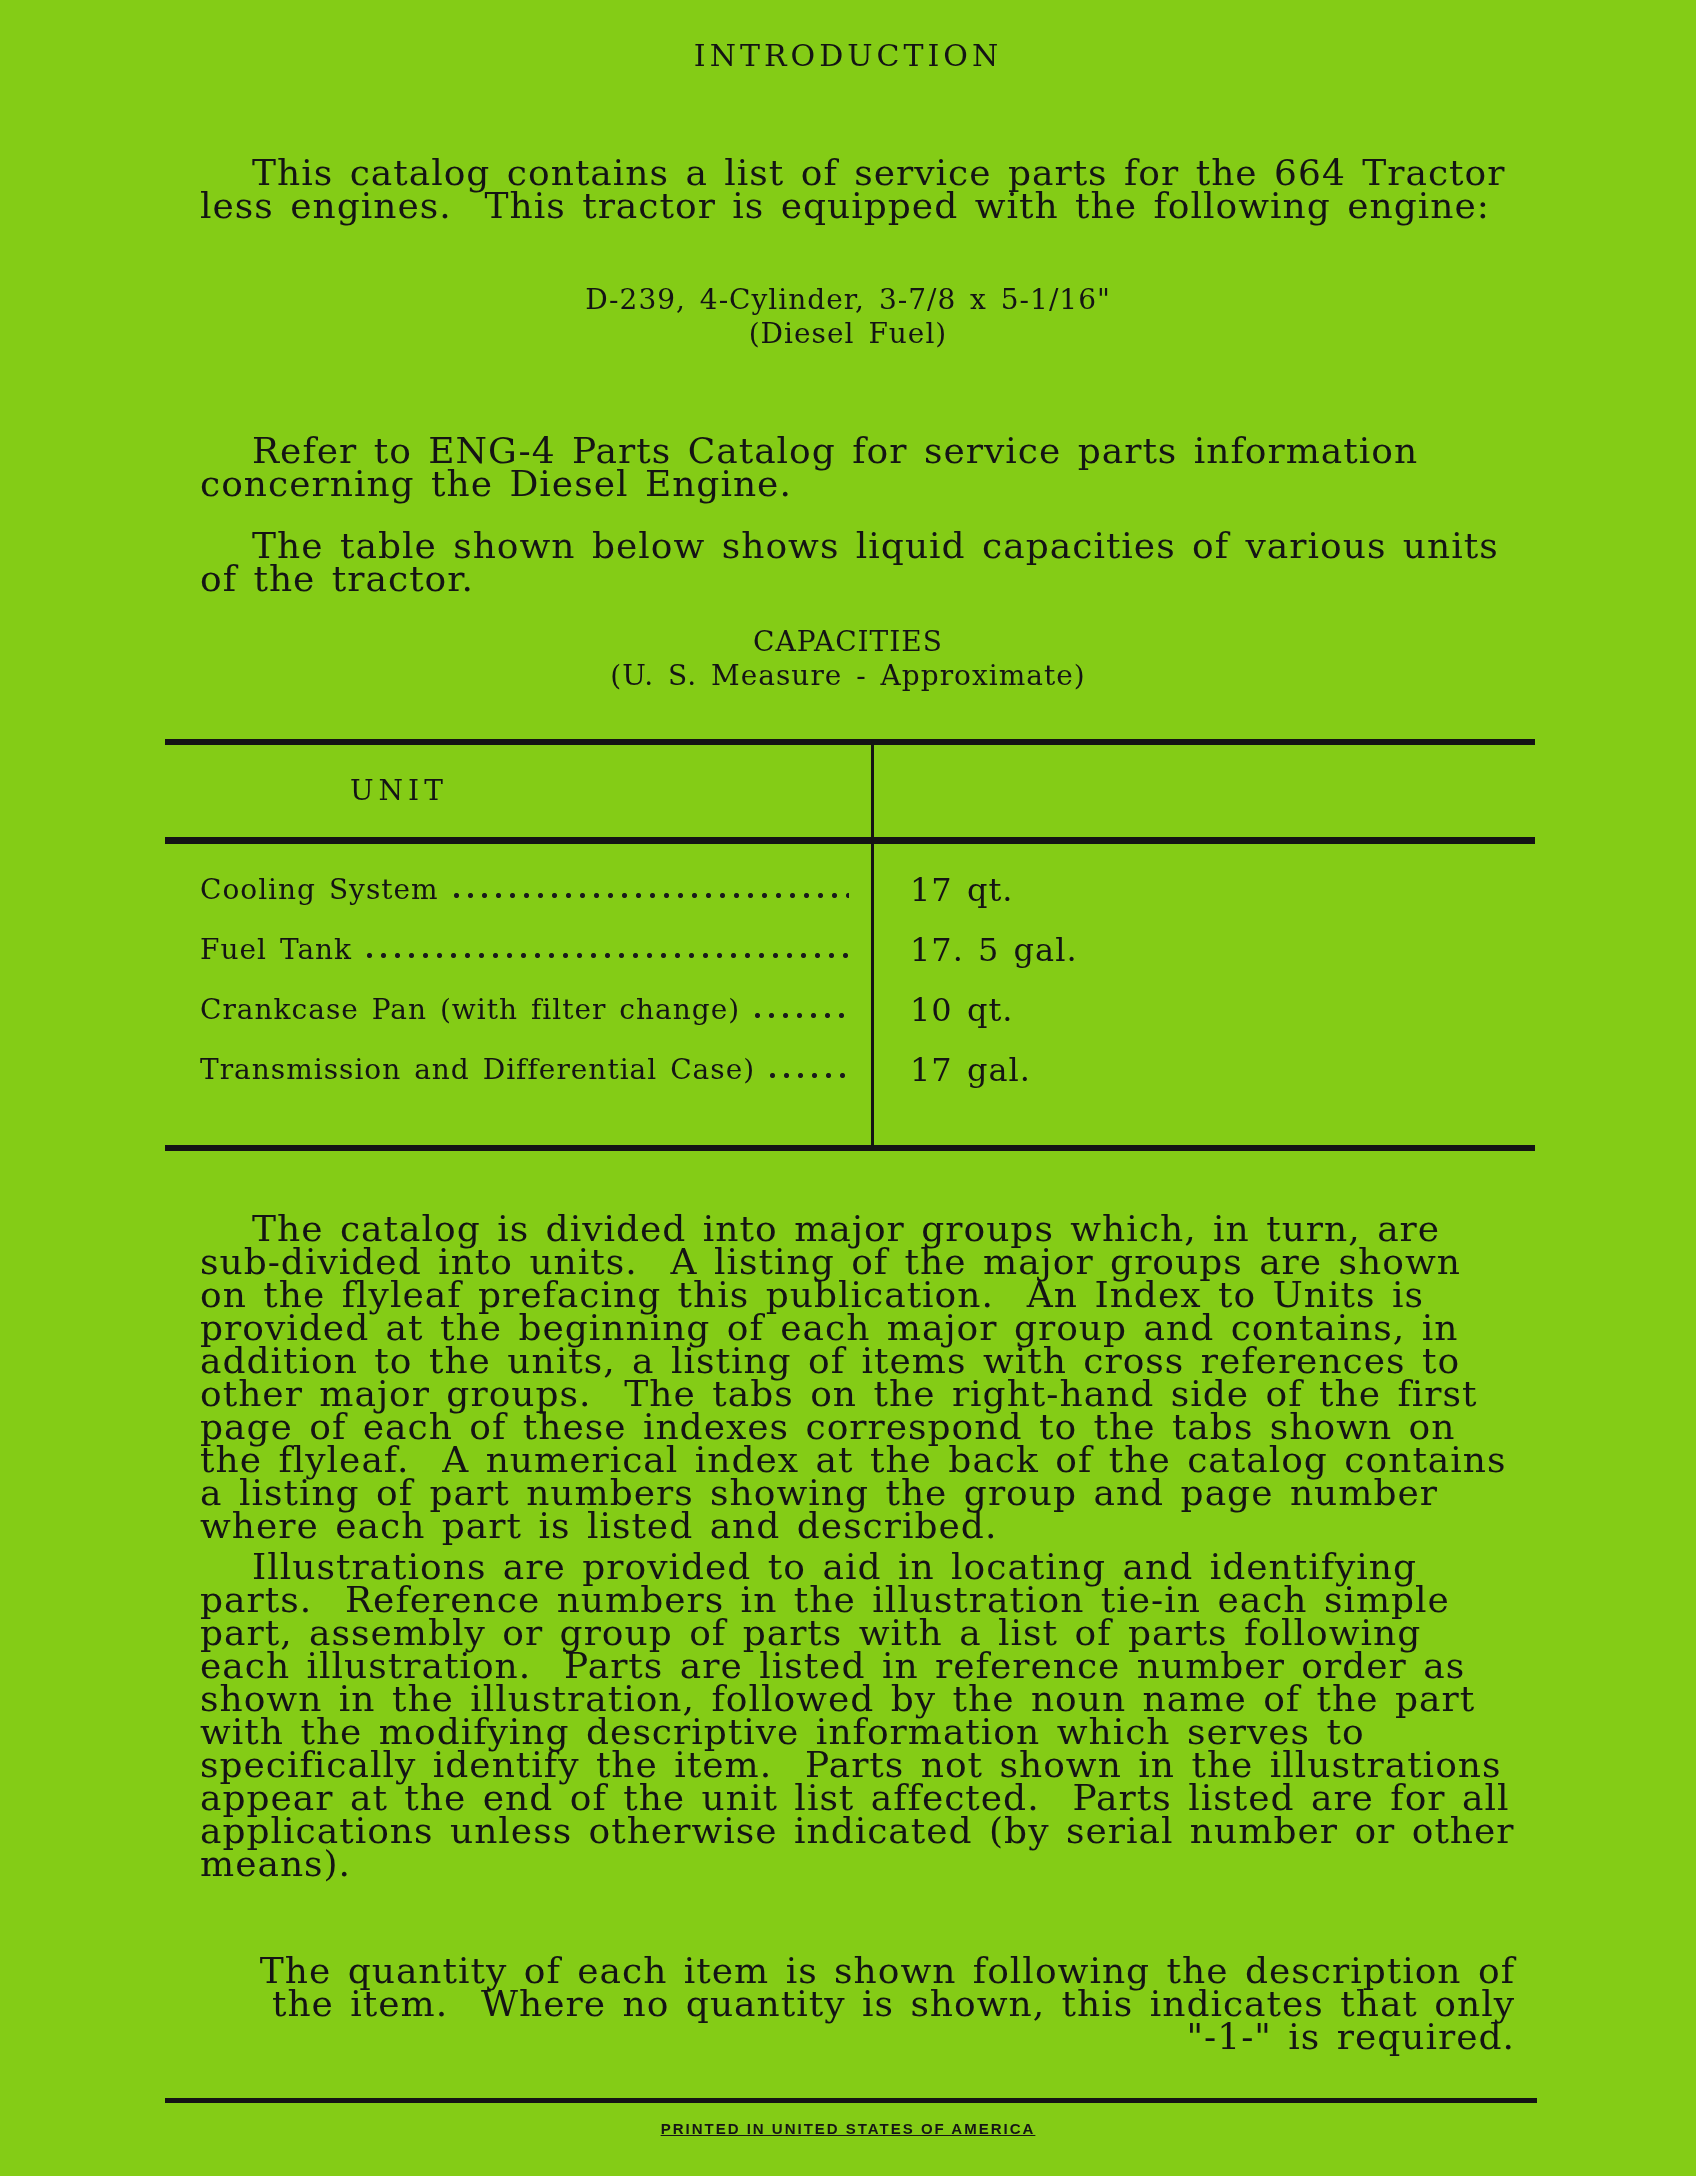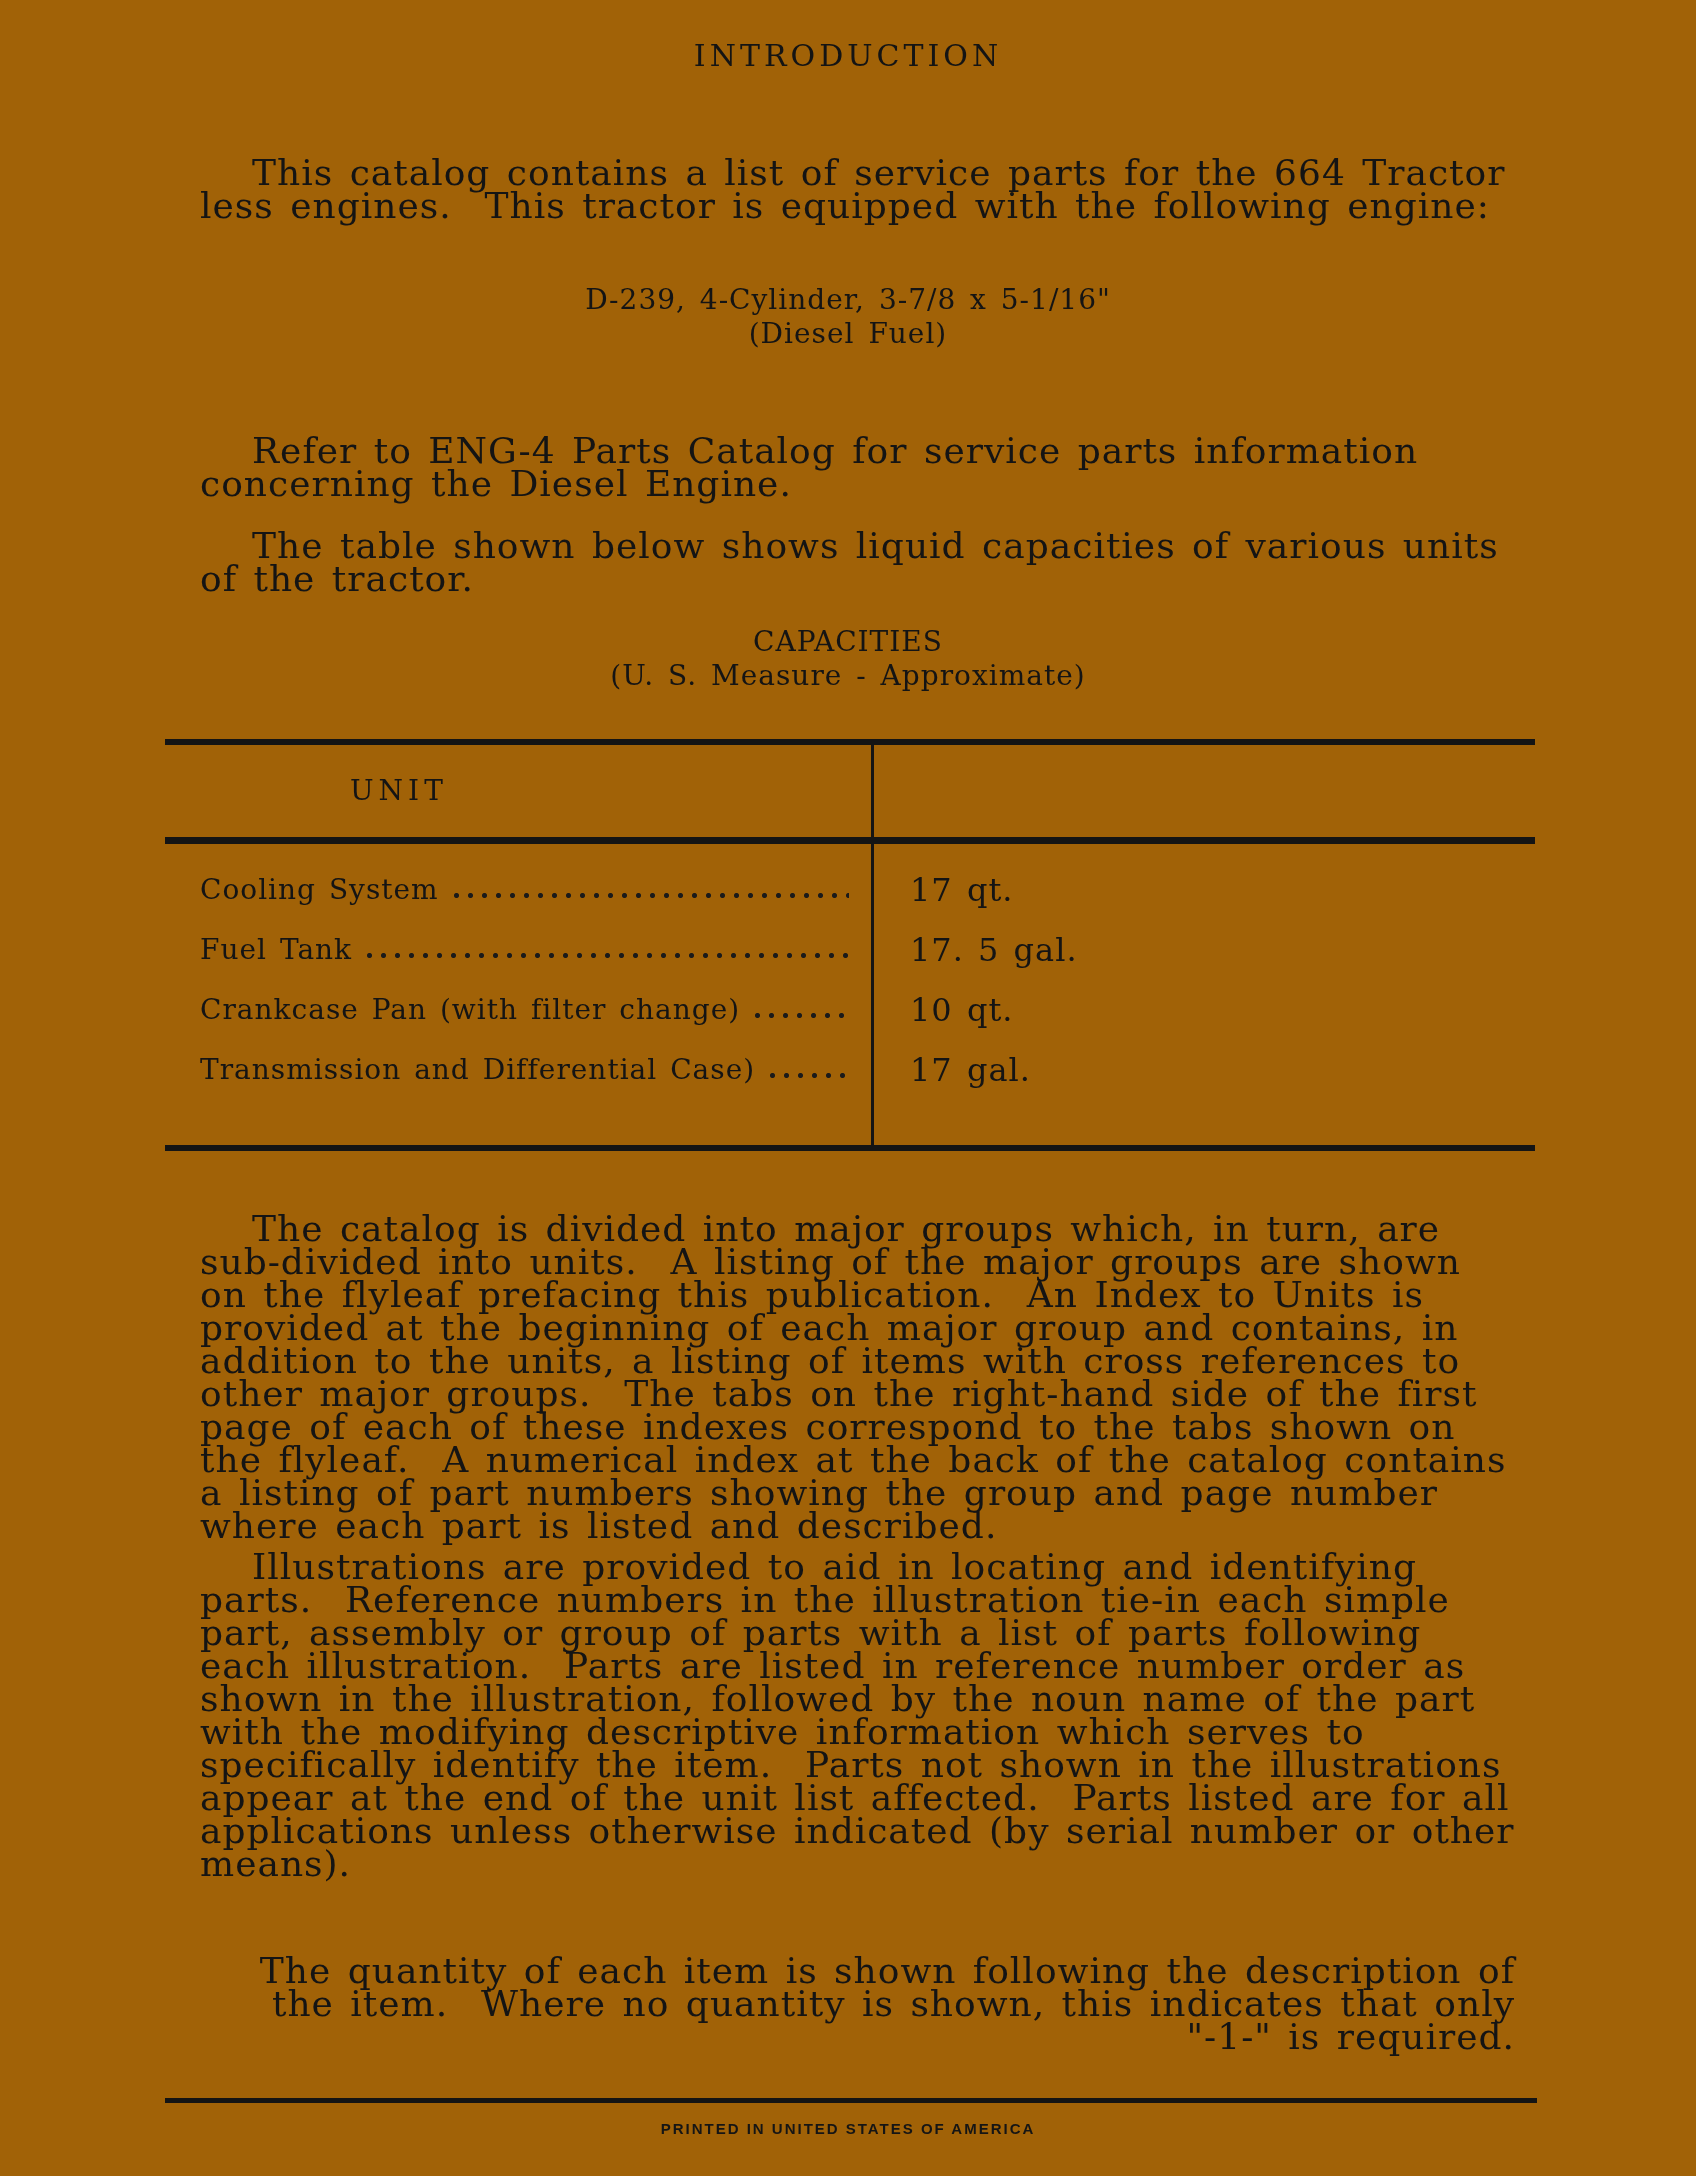--- a/index.html
+++ b/index.html
@@ -1,20 +1,20 @@
 <!DOCTYPE html>
 <html><head>
 <meta charset="utf-8">
 <style>
   html,body { margin:0; padding:0; background:#d9d9d9; }
   .page {
     position:relative;
     width:1696px; height:2176px;
     margin:0 auto;
-    background:#a16207;
+    background:#84cc16;
     color:#141414;
     font-family:"DejaVu Serif","Liberation Serif",serif;
     overflow:hidden;
   }
   .doc-title {
     position:absolute; top:38px; left:0; width:100%;
     text-align:center;
     font-size:30px; letter-spacing:4px;
   }
   .para {
@@ -71,20 +71,21 @@
   .footer-rule {
     position:absolute; left:165px; top:2098px;
     width:1372px; height:5px; background:#141414;
   }
   .footer-note {
     position:absolute; left:0; top:2120px; width:100%;
     text-align:center;
     font-family:"Liberation Sans",sans-serif;
     font-weight:bold; font-size:15px; letter-spacing:2px;
     color:#151515;
+    text-decoration:underline;
   }
 </style>
 </head>
 <body>
 
 <div class="page">
 
   <div class="doc-title">INTRODUCTION</div>
 
   <div class="para" style="top:156px;">This catalog contains a list of service parts for the 664 Tractor less engines.  This tractor is equipped with the following engine:</div>

